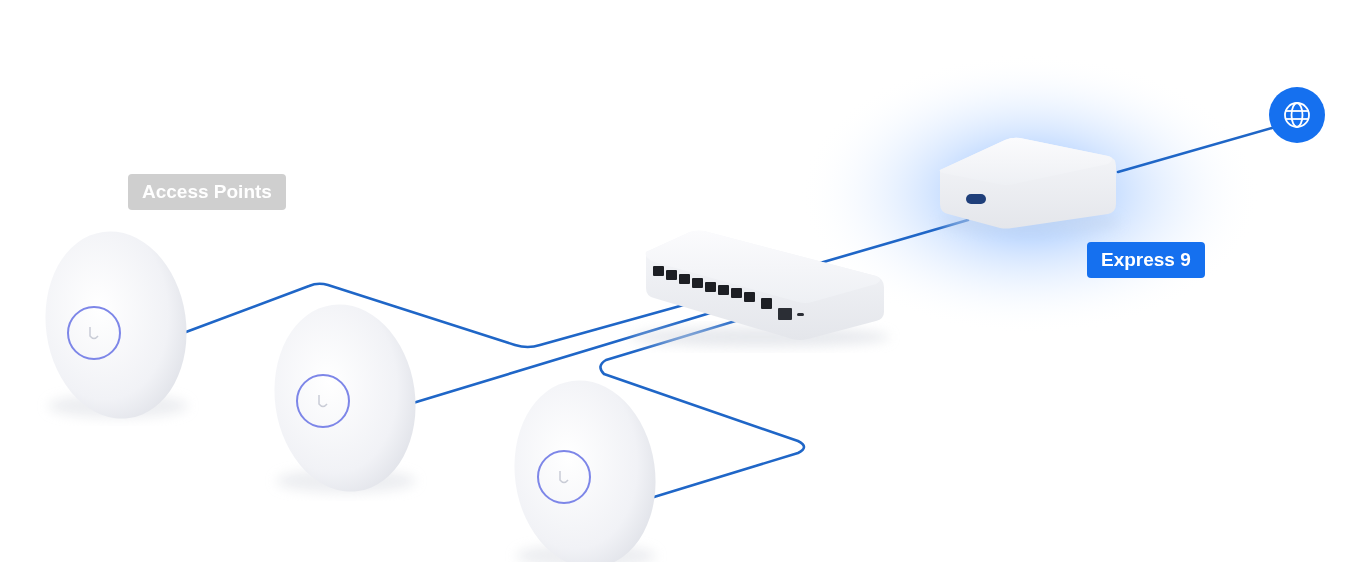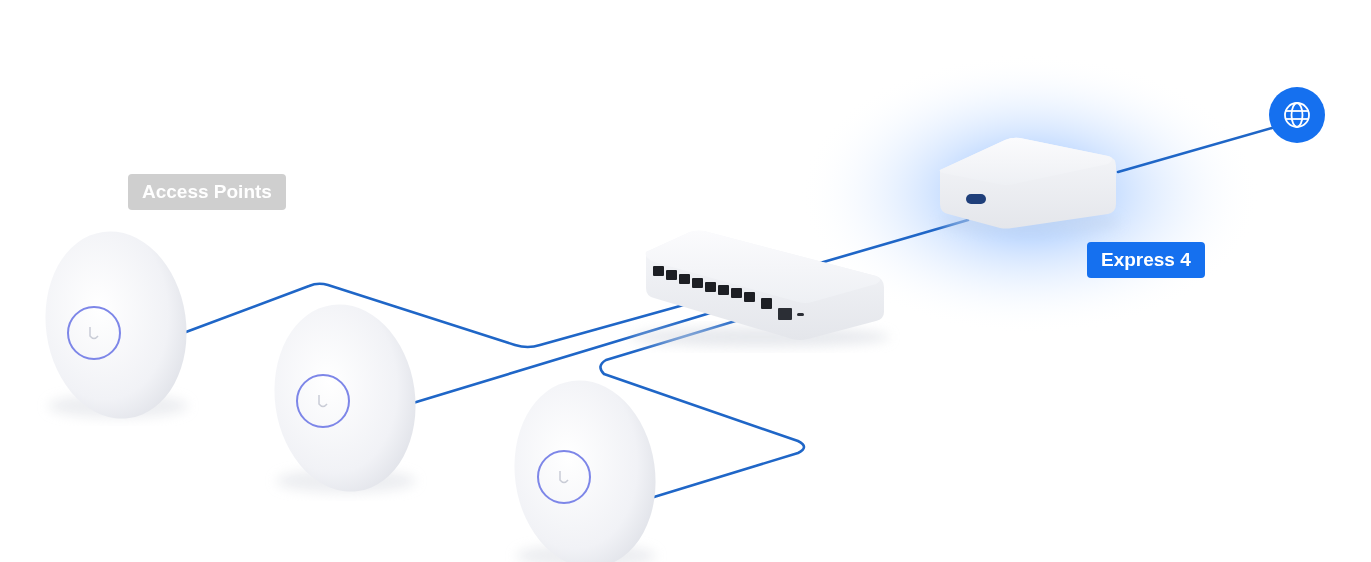--- a/index.html
+++ b/index.html
@@ -113,15 +113,15 @@
 
     <g>
       <ellipse cx="586" cy="512" rx="70" ry="12" fill="#dadde3" opacity="0.5" filter="url(#soft)"></ellipse>
       <ellipse cx="585" cy="430" rx="70" ry="94" fill="url(#apGrad)" transform="rotate(-8 585 430)"></ellipse>
       <circle cx="564" cy="433" r="26" fill="none" stroke="#7d86e8" stroke-width="2"></circle>
       <path d="M560 427 L560 436 Q564 441 568 436" fill="none" stroke="#c9ccd6" stroke-width="1.5"></path>
     </g>
   </svg>
 
   <div class="label gray" style="left:128px; top:130px;">Access Points</div>
-  <div class="label blue" style="left:1087px; top:198px;">Express 4</div>
+  <div class="label blue" style="left:1087px; top:198px;">Express 9</div>
 
 </div>
 
 </body></html>

